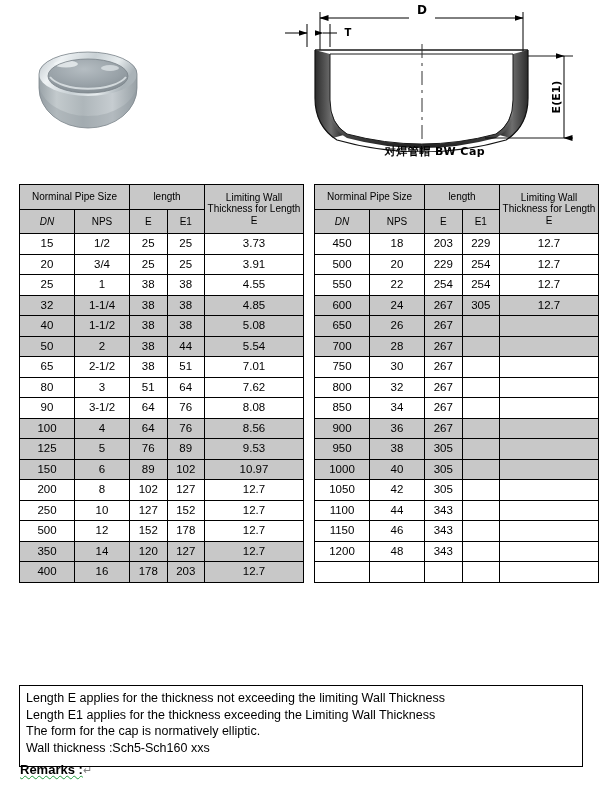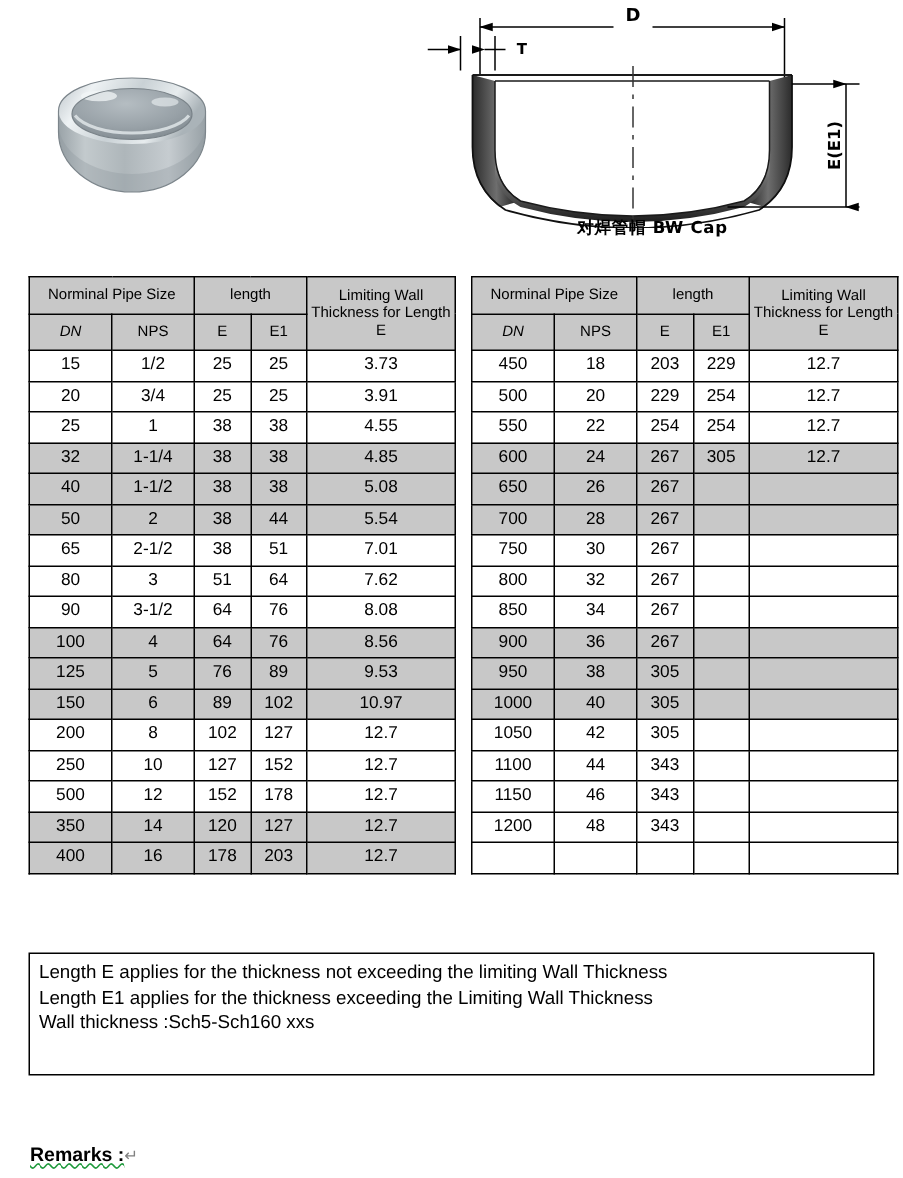--- a/index.html
+++ b/index.html
@@ -99,21 +99,21 @@
   th.sub-e1  { width: 36px; }
 
   tbody tr.shaded td { background: #c8c8c8; }
   tbody tr.plain td  { background: #ffffff; }
   tbody tr.blank td  { height: 19.5px; }
 
   
   .notes-box {
     position: absolute;
     left: 19px;
-    top: 635px;
+    top: 685px;
     width: 564px;
     height: 82px;
     border: 1px solid #000000;
     box-sizing: border-box;
     padding: 4px 6px 0 6px;
     background: #ffffff;
   }
   .notes-box p {
     margin: 0;
     font-size: 12.5px;
@@ -533,18 +533,19 @@
           <td></td>
           <td></td>
         </tr>
       </tbody>
   </table>
 </div>
 
 <div class="notes-box">
   <p>Length E applies for the thickness not exceeding the limiting Wall Thickness</p>
   <p>Length E1 applies for the thickness exceeding the Limiting Wall Thickness</p>
+  <p>The form for the cap is normatively elliptic.</p>
   <p>Wall thickness :Sch5-Sch160 xxs</p>
 </div>
 
 <div class="remarks">
   <span class="squiggle">Remarks :</span><span class="pilcrow">↵</span>
 </div>
 
 </body></html>

